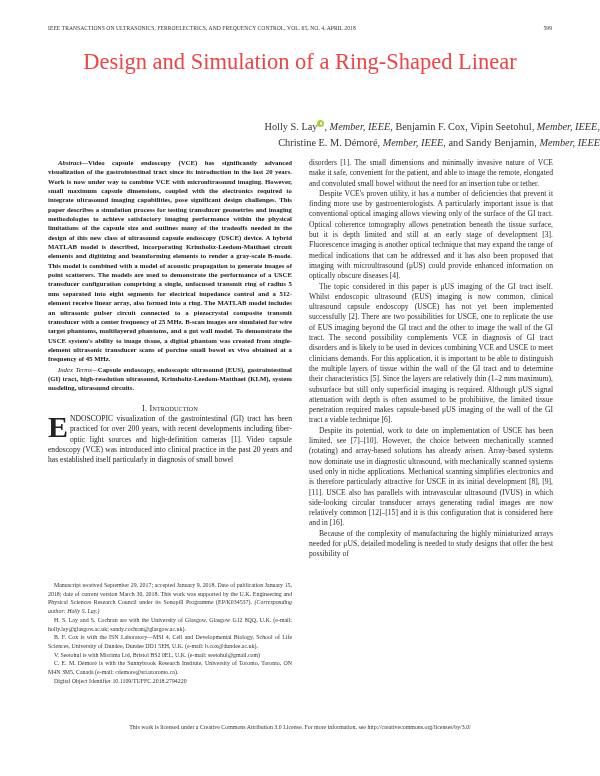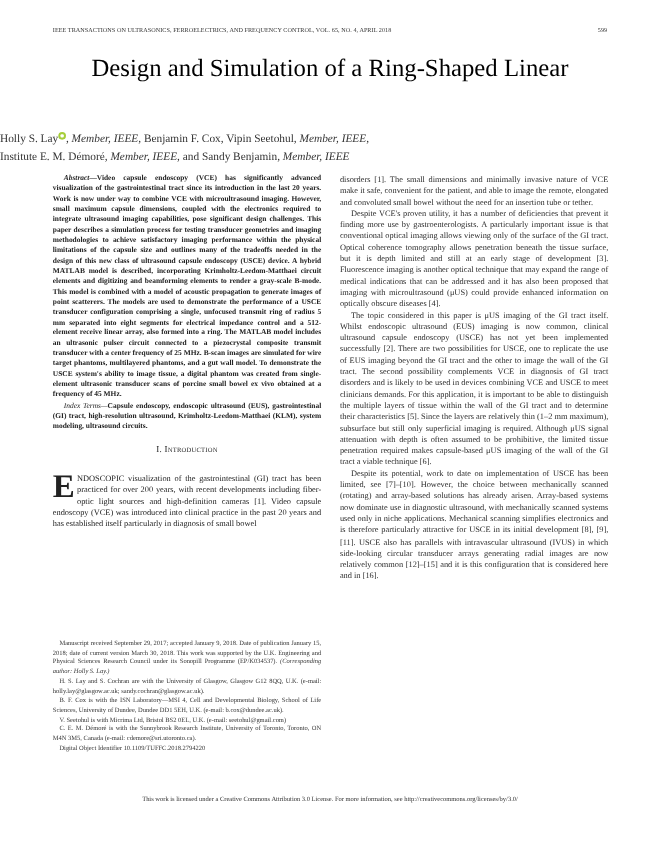--- a/index.html
+++ b/index.html
@@ -3,37 +3,37 @@
 <meta charset="utf-8">
 <style>
   html, body { margin:0; padding:0; background:#ffffff; }
   body { width:600px; height:776px; position:relative; overflow:hidden;
          font-family:"Liberation Serif", "DejaVu Serif", serif; color:#222; }
   .header { position:absolute; top:25px; left:48px; right:48px; height:10px;
             font-size:5.6px; letter-spacing:0.05px; color:#333; }
   .header .journal { position:absolute; left:0; top:0; }
   .header .pageno { position:absolute; right:0; top:0; }
   .title { position:absolute; top:48px; left:0; width:600px; text-align:center;
-           font-size:22.5px; line-height:27px; color:#000000; }
-  .authors { position:absolute; top:119px; left:0; width:600px; text-align:left;
+           font-size:22.5px; line-height:27px; color:#ef4444; }
+  .authors { position:absolute; top:119px; left:0; width:600px; text-align:right;
              font-size:10.3px; line-height:15.5px; color:#333; }
   .authors i { font-style:italic; }
   .orcid { display:inline-block; width:7px; height:7px; border-radius:50%;
            background:#a6ce39; vertical-align:top; margin-top:1px; position:relative; }
   .orcid::after { content:""; position:absolute; left:2.4px; top:1.6px; width:2.2px; height:3.8px;
                   background:#fff; border-radius:1px; }
   .col { position:absolute; font-size:7.2px; line-height:9.45px; text-align:justify; }
   .col-left { left:48px; top:158px; width:244px; }
   .col-right { left:309px; top:158px; width:244px; color:#2b2b2b; }
   .abstract { font-weight:bold; text-indent:10px; margin:0; font-size:6.75px; line-height:9.35px; }
   .abstract .lbl { font-style:italic; }
   .index { margin:1px 0 0 0; text-indent:10px; font-size:6.75px; line-height:9.35px; }
   .index .lbl { font-style:italic; font-weight:normal; }
   .index .body { font-weight:bold; }
-  .section-h { text-align:center; font-size:8.2px; margin:11px 0 17px 0; letter-spacing:0.2px; }
+  .section-h { text-align:center; font-size:8.2px; margin:11px 0 1px 0; letter-spacing:0.2px; }
   .section-h .sc { font-variant:small-caps; }
   .intro { margin:0; font-size:7.6px; line-height:10.3px; }
   .dropcap { float:left; font-size:30px; line-height:23px; margin:1px 2px 0 0; font-weight:bold; }
   .intro .caps { font-variant:normal; }
   .footnotes { position:absolute; left:48px; top:581px; width:244px; font-size:5.9px; line-height:8.7px;
                text-align:justify; color:#333; }
   .footnotes p { margin:0; text-indent:6px; }
   .footnotes i { font-style:italic; }
   .right p { margin:0; text-indent:10px; font-size:7.6px; line-height:10.3px; }
   .right p.first { text-indent:0; }
@@ -49,21 +49,21 @@
 
 <div class="title">
   <div>Design and Simulation of a Ring-Shaped Linear</div>
 </div>
 
 <div class="authors">
   <div>
     <span>Holly S. Lay</span><span class="orcid"></span>, <i>Member, IEEE</i>, <span>Benjamin F. Cox</span>, <span>Vipin Seetohul</span>, <i>Member, IEEE</i>,
   </div>
   <div>
-    <span>Institute E. M. Démoré</span>, <i>Member, IEEE</i>, <span>and Sandy Benjamin</span>, <i>Member, IEEE</i>
+    <span>Christine E. M. Démoré</span>, <i>Member, IEEE</i>, <span>and Sandy Benjamin</span>, <i>Member, IEEE</i>
   </div>
 </div>
 
 <div class="col col-left">
   <p class="abstract"><span class="lbl">Abstract—</span><span>Video capsule endoscopy (VCE) has significantly advanced visualization of the gastrointestinal tract since its introduction in the last 20 years. Work is now under way to combine VCE with microultrasound imaging. However, small maximum capsule dimensions, coupled with the electronics required to integrate ultrasound imaging capabilities, pose significant design challenges. This paper describes a simulation process for testing transducer geometries and imaging methodologies to achieve satisfactory imaging performance within the physical limitations of the capsule size and outlines many of the tradeoffs needed in the design of this new class of ultrasound capsule endoscopy (USCE) device. A hybrid MATLAB model is described, incorporating Krimholtz-Leedom-Matthaei circuit elements and digitizing and beamforming elements to render a gray-scale B-mode. This model is combined with a model of acoustic propagation to generate images of point scatterers. The models are used to demonstrate the performance of a USCE transducer configuration comprising a single, unfocused transmit ring of radius 5 mm separated into eight segments for electrical impedance control and a 512-element receive linear array, also formed into a ring. The MATLAB model includes an ultrasonic pulser circuit connected to a piezocrystal composite transmit transducer with a center frequency of 25 MHz. B-scan images are simulated for wire target phantoms, multilayered phantoms, and a gut wall model. To demonstrate the USCE system's ability to image tissue, a digital phantom was created from single-element ultrasonic transducer scans of porcine small bowel ex vivo obtained at a frequency of 45 MHz.</span></p>
   <p class="index"><span class="lbl">Index Terms—</span><span class="body">Capsule endoscopy, endoscopic ultrasound (EUS), gastrointestinal (GI) tract, high-resolution ultrasound, Krimholtz-Leedom-Matthaei (KLM), system modeling, ultrasound circuits.</span></p>
   <div class="section-h"><span>I.</span> <span class="sc">Introduction</span></div>
   <p class="intro"><span class="dropcap">E</span><span class="caps">NDOSCOPIC</span><span> visualization of the gastrointestinal (GI) tract has been practiced for over 200 years, with recent developments including fiber-optic light sources and high-definition cameras [1]. Video capsule endoscopy (VCE) was introduced into clinical practice in the past 20 years and has established itself particularly in diagnosis of small bowel</span></p>
 </div>
 
@@ -74,15 +74,16 @@
   <p>V. Seetohul is with Micrima Ltd, Bristol BS2 0EL, U.K. (e-mail: seetohul@gmail.com)</p>
   <p>C. E. M. Démoré is with the Sunnybrook Research Institute, University of Toronto, Toronto, ON M4N 3M5, Canada (e-mail: cdemore@sri.utoronto.ca).</p>
   <p>Digital Object Identifier 10.1109/TUFFC.2018.2794220</p>
 </div>
 
 <div class="col col-right right">
   <p class="first">disorders [1]. The small dimensions and minimally invasive nature of VCE make it safe, convenient for the patient, and able to image the remote, elongated and convoluted small bowel without the need for an insertion tube or tether.</p>
   <p>Despite VCE's proven utility, it has a number of deficiencies that prevent it finding more use by gastroenterologists. A particularly important issue is that conventional optical imaging allows viewing only of the surface of the GI tract. Optical coherence tomography allows penetration beneath the tissue surface, but it is depth limited and still at an early stage of development [3]. Fluorescence imaging is another optical technique that may expand the range of medical indications that can be addressed and it has also been proposed that imaging with microultrasound (μUS) could provide enhanced information on optically obscure diseases [4].</p>
   <p>The topic considered in this paper is μUS imaging of the GI tract itself. Whilst endoscopic ultrasound (EUS) imaging is now common, clinical ultrasound capsule endoscopy (USCE) has not yet been implemented successfully [2]. There are two possibilities for USCE, one to replicate the use of EUS imaging beyond the GI tract and the other to image the wall of the GI tract. The second possibility complements VCE in diagnosis of GI tract disorders and is likely to be used in devices combining VCE and USCE to meet clinicians demands. For this application, it is important to be able to distinguish the multiple layers of tissue within the wall of the GI tract and to determine their characteristics [5]. Since the layers are relatively thin (1–2 mm maximum), subsurface but still only superficial imaging is required. Although μUS signal attenuation with depth is often assumed to be prohibitive, the limited tissue penetration required makes capsule-based μUS imaging of the wall of the GI tract a viable technique [6].</p>
   <p>Despite its potential, work to date on implementation of USCE has been limited, see [7]–[10]. However, the choice between mechanically scanned (rotating) and array-based solutions has already arisen. Array-based systems now dominate use in diagnostic ultrasound, with mechanically scanned systems used only in niche applications. Mechanical scanning simplifies electronics and is therefore particularly attractive for USCE in its initial development [8], [9], [11]. USCE also has parallels with intravascular ultrasound (IVUS) in which side-looking circular transducer arrays generating radial images are now relatively common [12]–[15] and it is this configuration that is considered here and in [16].</p>
+  <p>Because of the complexity of manufacturing the highly miniaturized arrays needed for μUS, detailed modeling is needed to study designs that offer the best possibility of</p>
 </div>
 
 <div class="license">This work is licensed under a Creative Commons Attribution 3.0 License. For more information, see http://creativecommons.org/licenses/by/3.0/</div>
 
 </body></html>

